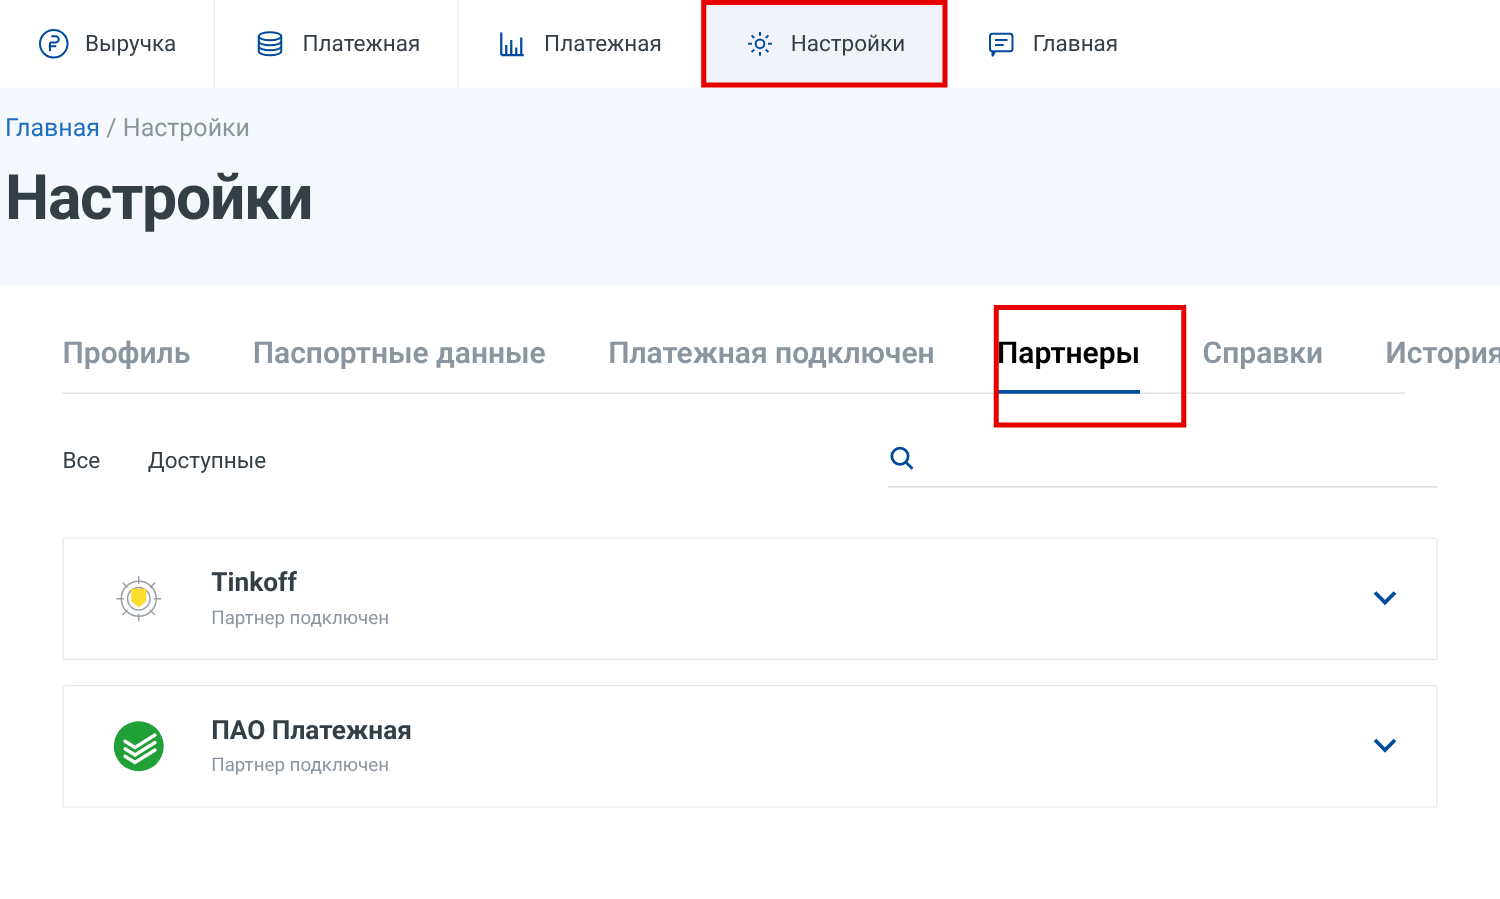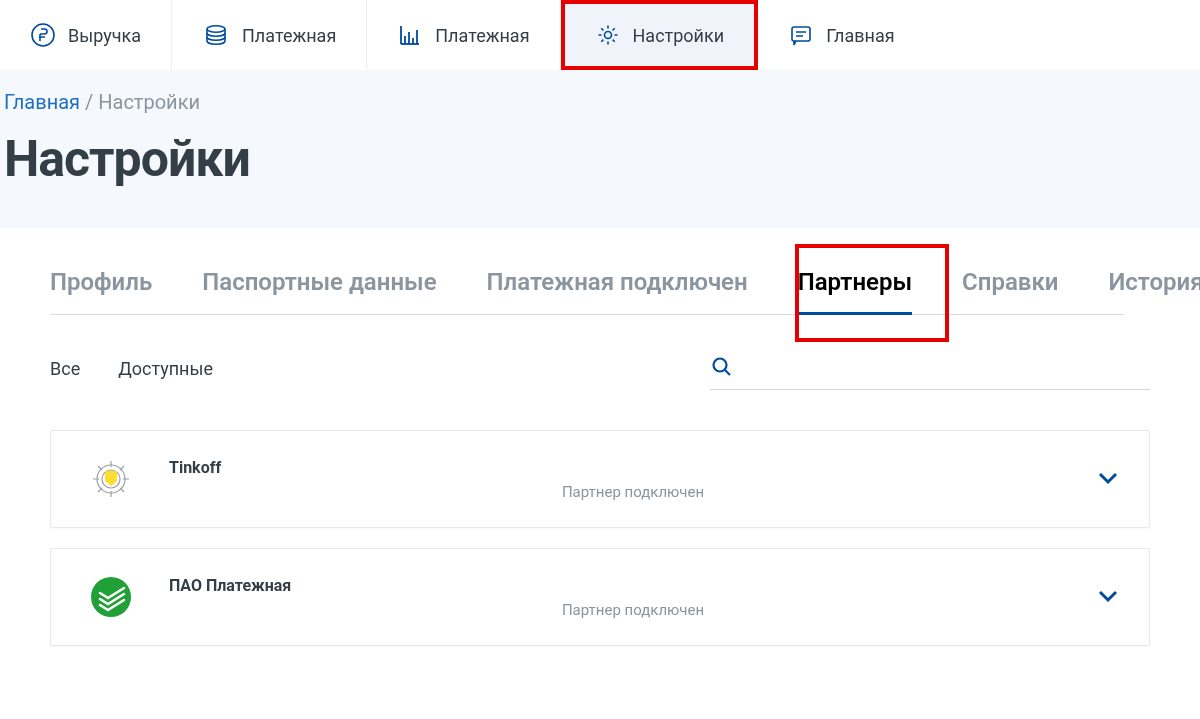--- a/index.html
+++ b/index.html
@@ -175,29 +175,28 @@
       display: flex;
       align-items: center;
       justify-content: center;
       margin-right: 28px;
       flex-shrink: 0;
     }
     .card-info {
       flex: 1;
     }
     .card-name {
-      font-size: 16px;
+      font-size: 21px;
       font-weight: 700;
       color: #343e47;
     }
     .card-status {
       font-size: 15px;
       color: #8a95a0;
       margin-top: 6px;
-      text-align: center;
     }
     .card-chevron {
       color: #004b9d;
     }
   </style>
 </head>
 <body>
 
 <div class="topnav">
   <div class="topnav-item">

